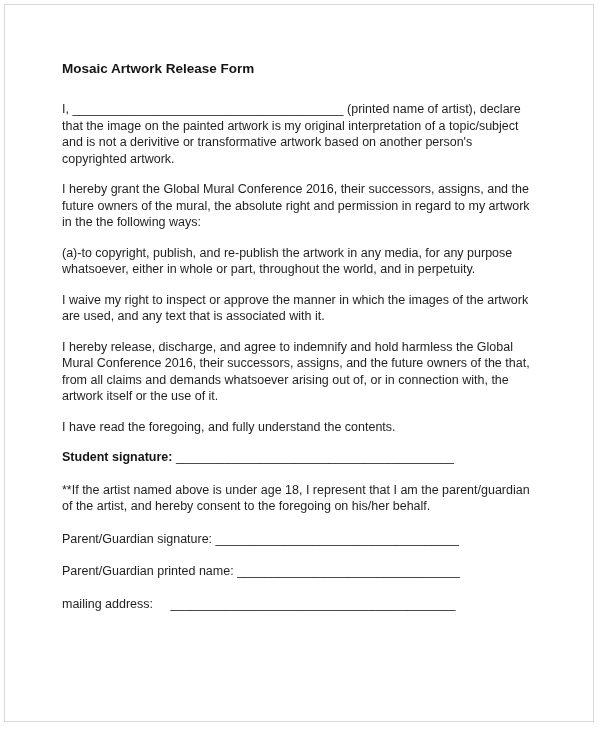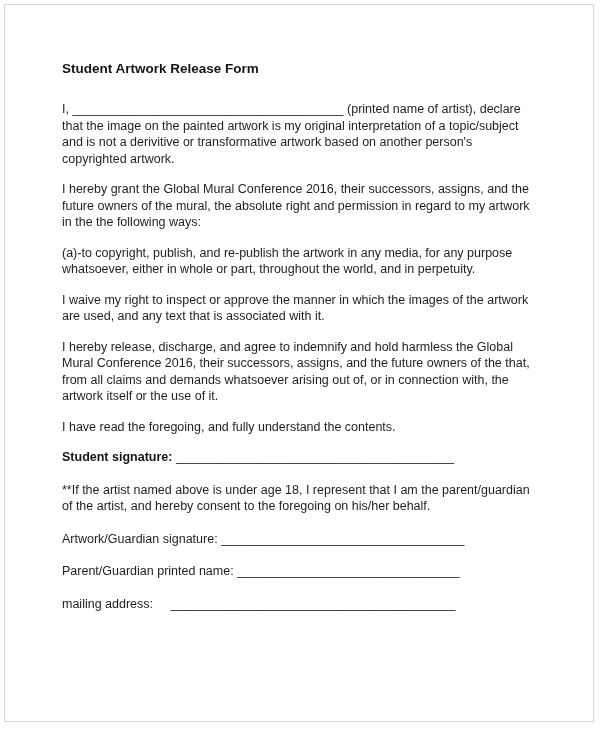--- a/index.html
+++ b/index.html
@@ -55,21 +55,21 @@
   .line.gap {
     margin-left: 14px;
   }
 </style>
 </head>
 <body>
 
 <div class="page">
   <div class="content">
 
-    <h1 class="form-title">Student Artwork Release Form</h1>
+    <h1 class="form-title">Mosaic Artwork Release Form</h1>
 
     <p>I, _______________________________________ (printed name of artist), declare that the image on the painted artwork is my original interpretation of a topic/subject and is not a derivitive or transformative artwork based on another person's copyrighted artwork.</p>
 
 
     <p>I hereby grant the Global Mural Conference 2016, their successors, assigns, and the future owners of the mural, the absolute right and permission in regard to my artwork in the the following ways:</p>
 
     <p>(a)-to copyright, publish, and re-publish the artwork in any media, for any purpose whatsoever, either in whole or part, throughout the world, and in perpetuity.</p>
 
 
     <p>I waive my right to inspect or approve the manner in which the images of the artwork are used, and any text that is associated with it.</p>
@@ -79,21 +79,21 @@
     <p>I have read the foregoing, and fully understand the contents.</p>
 
     <p class="sig-row">
       <span class="sig-label-bold">Student signature:</span>
       <span class="line">________________________________________</span>
     </p>
 
     <p class="sig-note">**If the artist named above is under age 18, I represent that I am the parent/guardian of the artist, and hereby consent to the foregoing on his/her behalf.</p>
 
     <p class="sig-row">
-      <span>Artwork/Guardian signature:</span>
+      <span>Parent/Guardian signature:</span>
       <span class="line">___________________________________</span>
     </p>
 
     <p class="sig-row">
       <span>Parent/Guardian printed name:</span>
       <span class="line">________________________________</span>
     </p>
 
     <p class="sig-row">
       <span>mailing address:</span>

